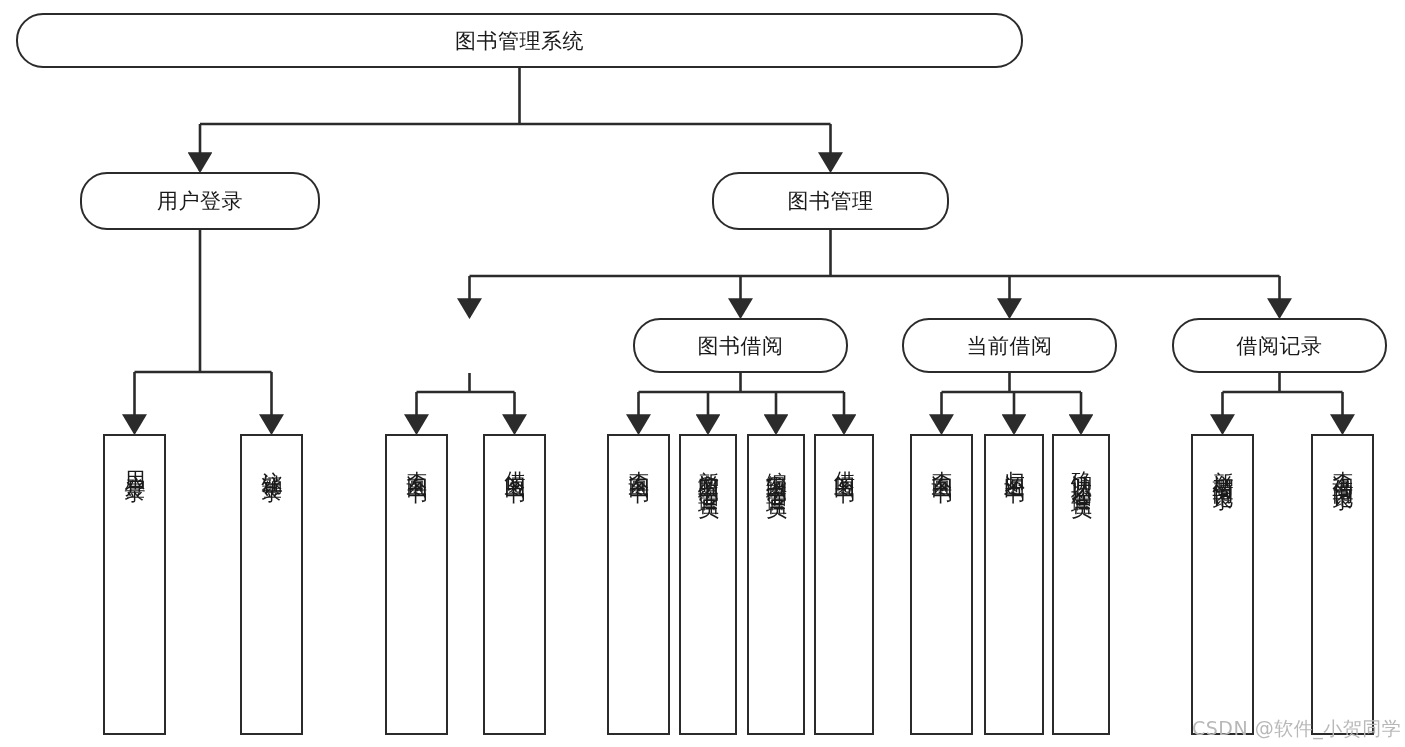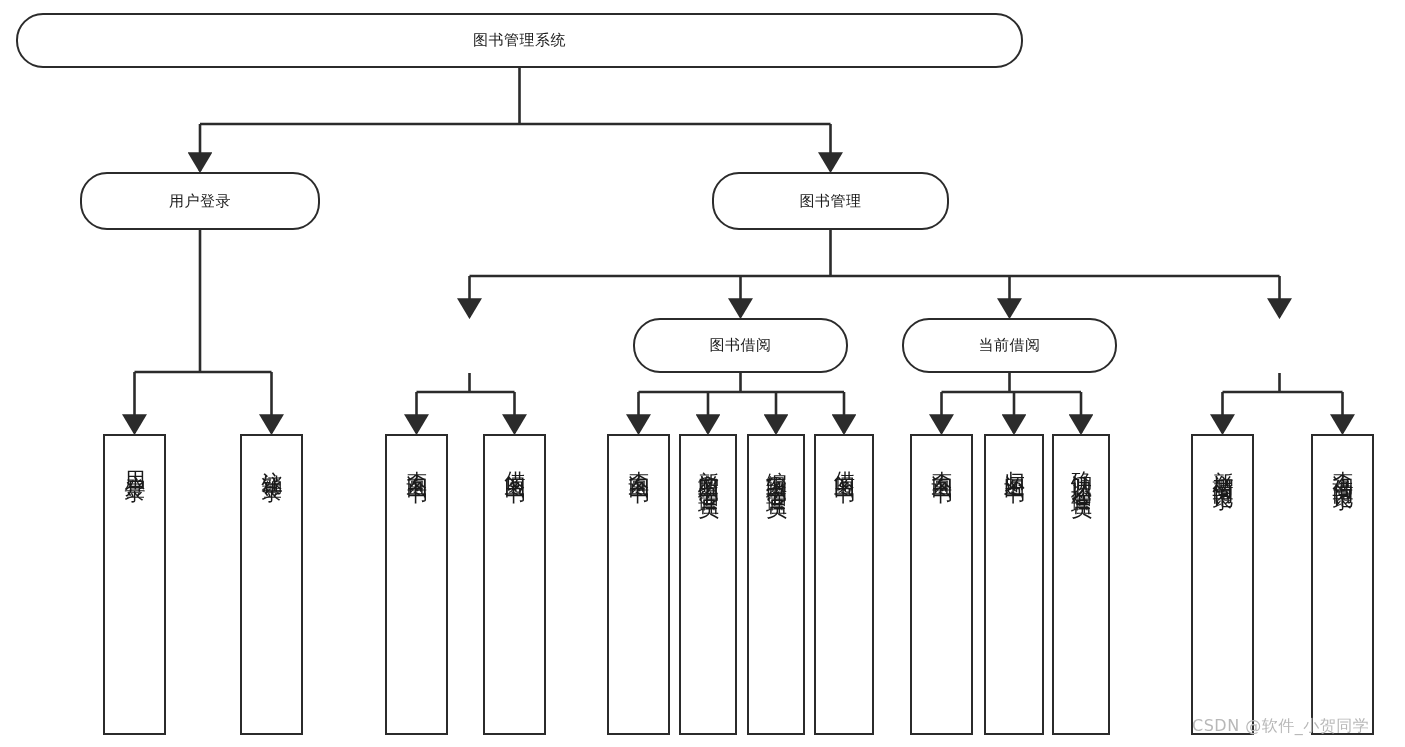--- a/index.html
+++ b/index.html
@@ -31,40 +31,40 @@
     box-sizing: border-box;
     border: 2px solid #2b2b2b;
     background: #ffffff;
     display: flex;
     align-items: center;
     justify-content: center;
     text-align: center;
     color: #1a1a1a;
   }
   .node.horiz {
-    font-size: 15px;
+    font-size: 21px;
     letter-spacing: 0.5px;
     border-radius: 27px;
   }
   .node.vert {
     font-size: 21px;
     align-items: flex-start;
     justify-content: center;
     padding-top: 18px;
   }
   .node.vert .vtext {
     writing-mode: vertical-rl;
     text-orientation: upright;
     letter-spacing: 4px;
     line-height: 1.0;
     white-space: nowrap;
   }
   .watermark {
     position: absolute;
-    font-size: 16px;
+    font-size: 19px;
     color: #b8b8b8;
     white-space: nowrap;
     letter-spacing: 0.5px;
   }
 </style>
 </head>
 <body>
 
 <div id="canvas">
   <svg id="edges" viewBox="0 0 1405 747" xmlns="http://www.w3.org/2000/svg">
@@ -113,20 +113,23 @@
   <div class="node horiz" style="left: 712px; top: 172px; width: 237px; height: 58px;">
     <span>图书管理</span>
   </div>
 
   <div class="node horiz" style="left: 902px; top: 318px; width: 215px; height: 55px;">
     <span>当前借阅</span>
   </div>
   <div class="node horiz" style="left: 633px; top: 318px; width: 215px; height: 55px;">
     <span>图书借阅</span>
   </div>
+  <div class="node horiz" style="left: 1172px; top: 318px; width: 215px; height: 55px;">
+    <span>借阅记录</span>
+  </div>
 
   <div class="node vert" style="left: 103px; top: 434px; width: 63px; height: 301px;">
     <span class="vtext">用户登录</span>
   </div>
   <div class="node vert" style="left: 240px; top: 434px; width: 63px; height: 301px;">
     <span class="vtext">注销登录</span>
   </div>
 
   <div class="node vert" style="left: 385px; top: 434px; width: 63px; height: 301px;">
     <span class="vtext">查询图书</span>

